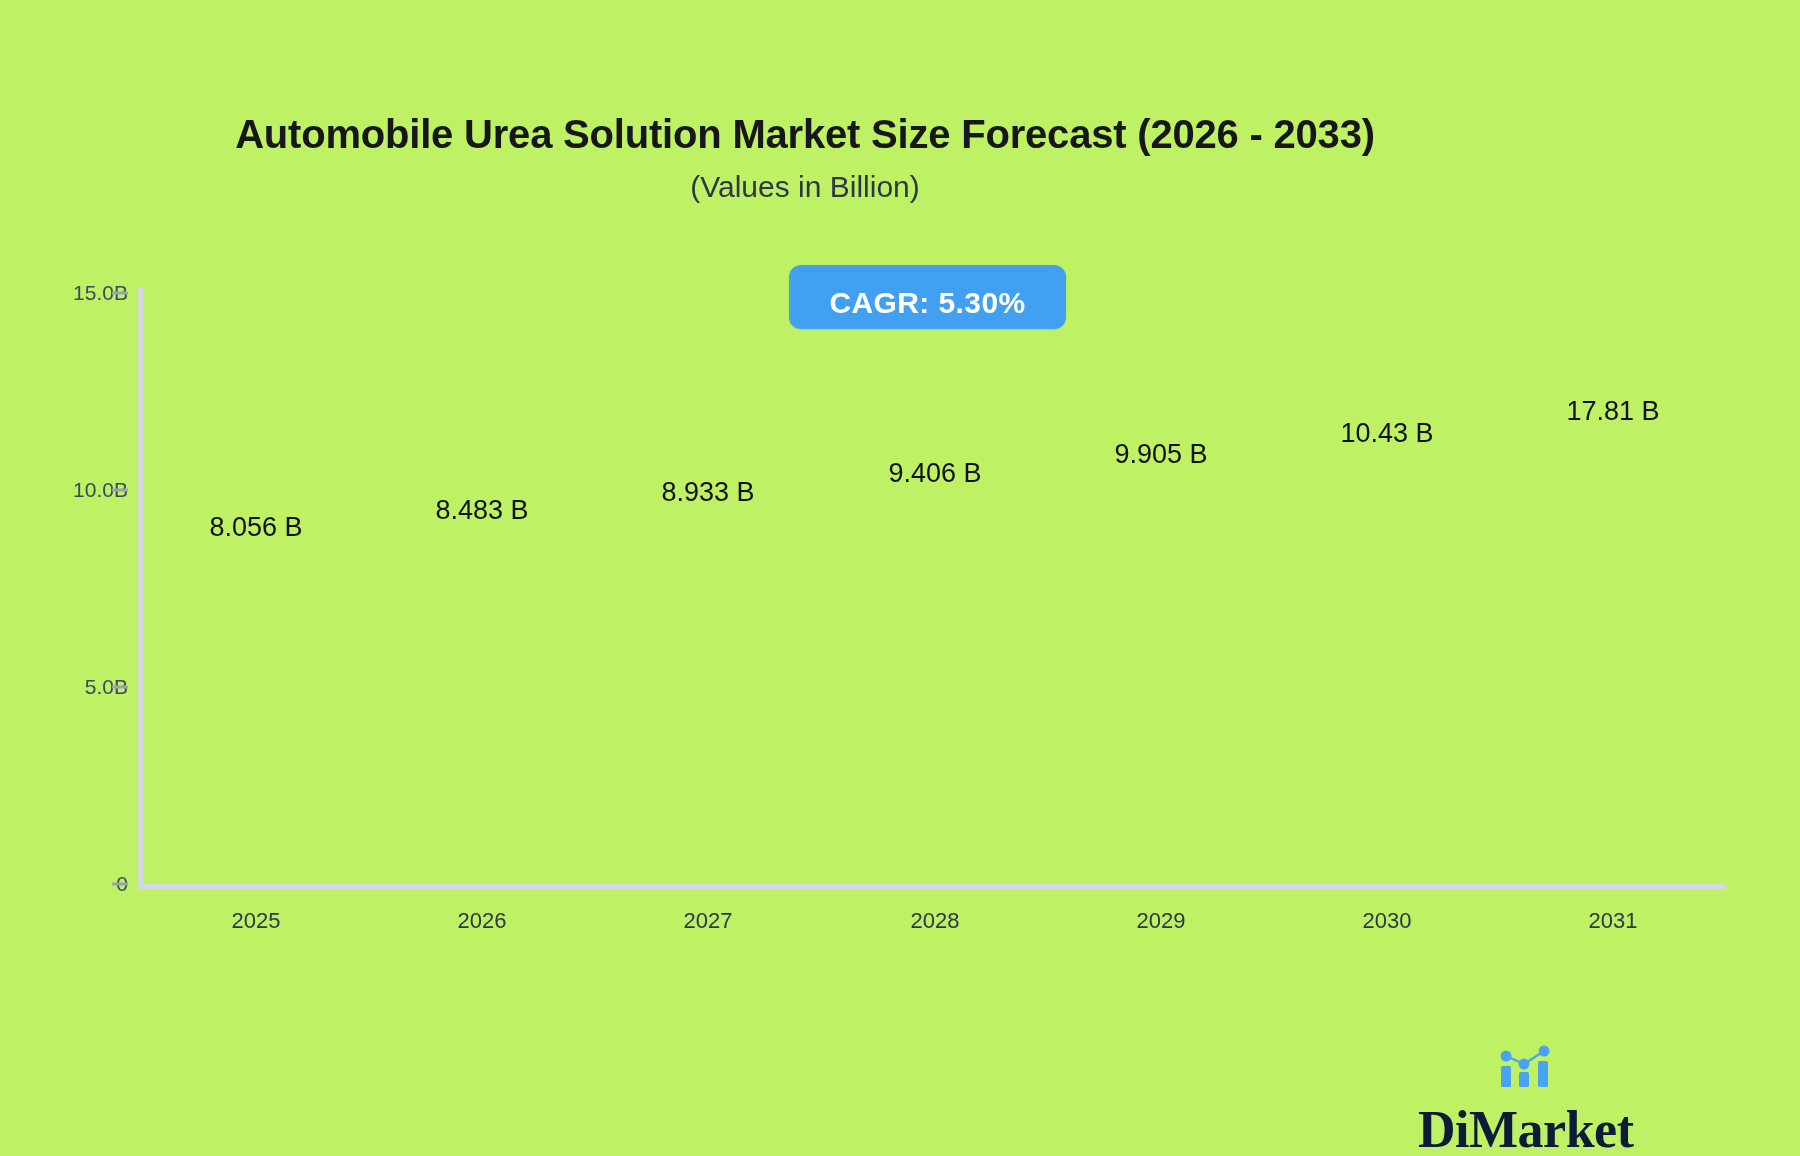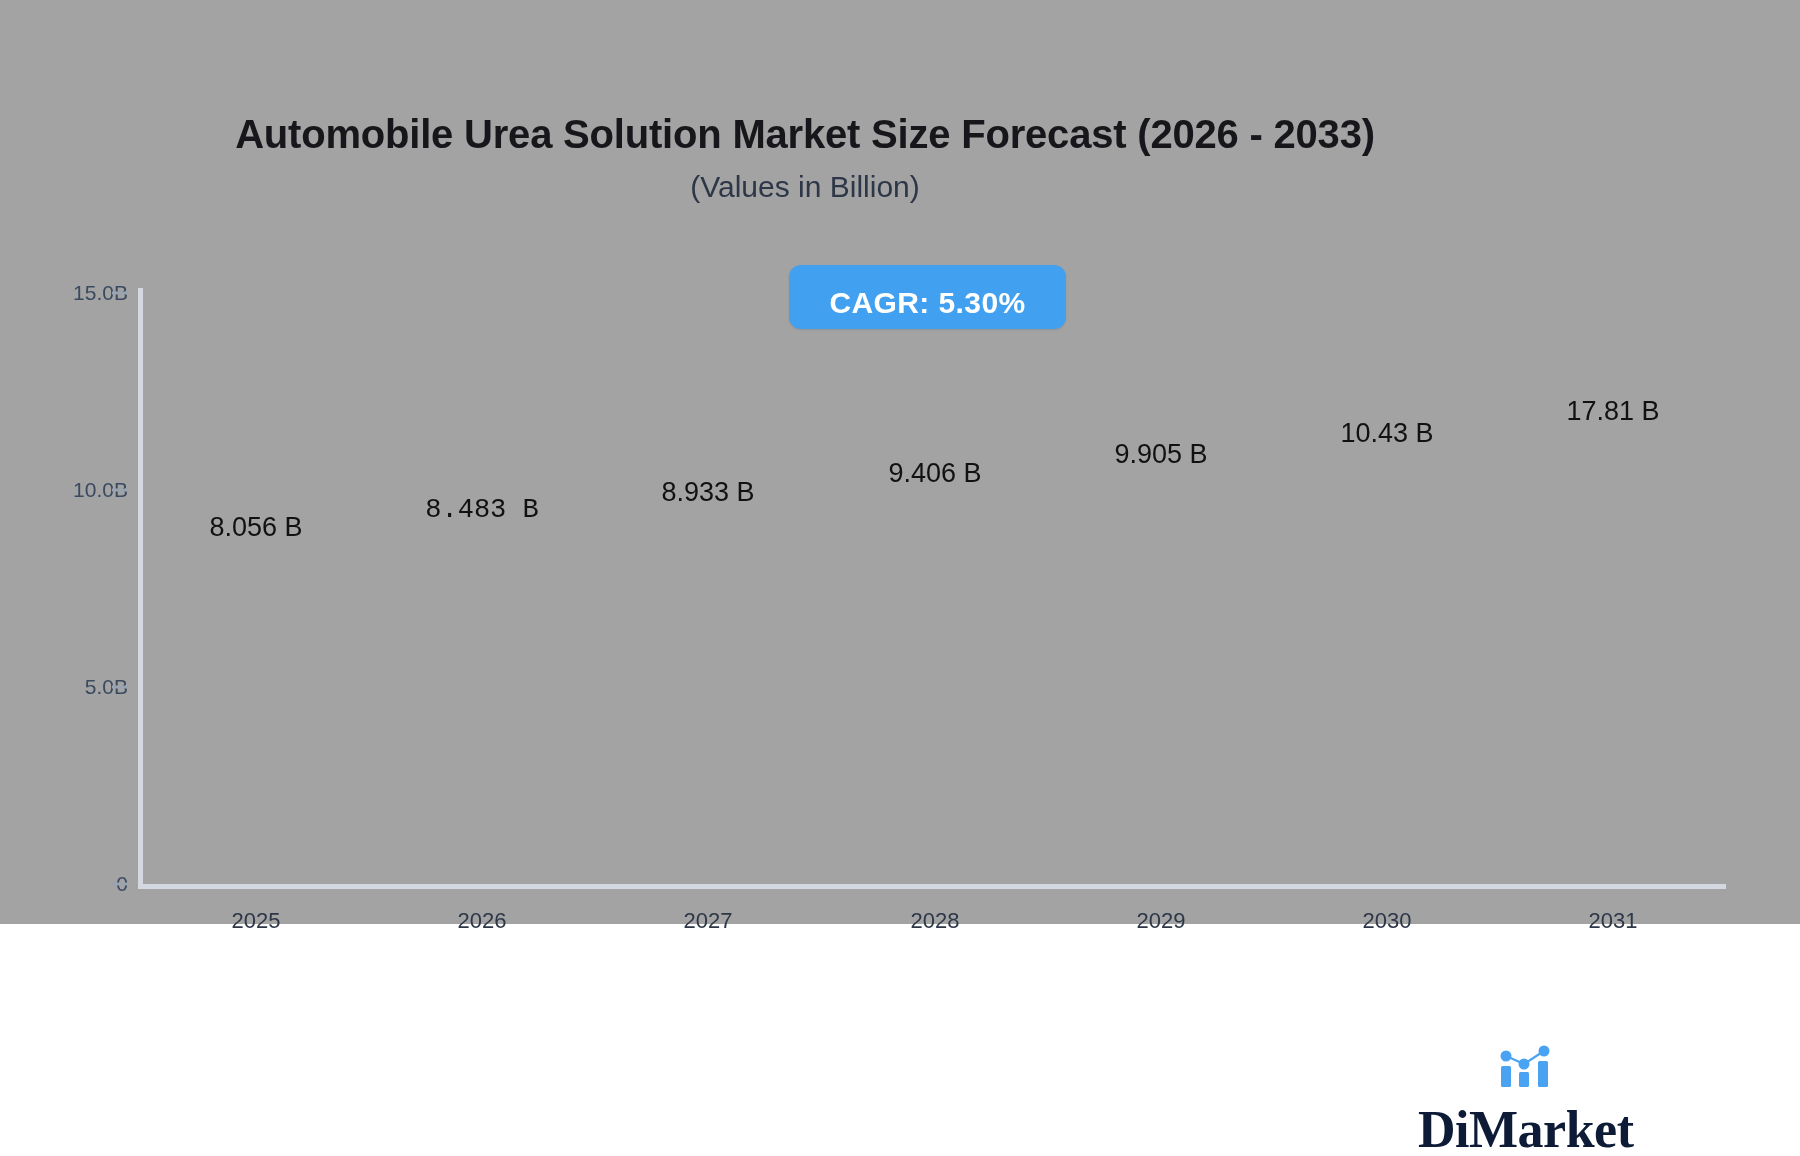--- a/index.html
+++ b/index.html
@@ -6,22 +6,22 @@
   html, body {
     width: 1800px;
     height: 1156px;
     background: #ffffff;
     font-family: "Liberation Sans", sans-serif;
     overflow: hidden;
   }
   #root {
     position: relative;
     width: 1800px;
-    height: 924px;
-    background: #a3a3a3;
+    height: 1156px;
+    background: #bef264;
   }
 
   
   #chart-title {
     position: absolute;
     left: 0;
     top: 112px;
     width: 1610px;
     text-align: center;
     font-size: 40px;
@@ -174,21 +174,21 @@
         <div class="y-tick-dash" style="top: 490px;"></div>
         <div class="y-tick" style="top: 687px;">5.0B</div>
         <div class="y-tick-dash" style="top: 687px;"></div>
         <div class="y-tick" style="top: 884px;">0</div>
         <div class="y-tick-dash" style="top: 884px;"></div>
       </div>
     <div id="bars">
         <div class="bar-group"></div>
         <div class="bar-value" style="left: 117px; width: 278px; top: 511.594px;">8.056 B</div>
         <div class="bar-group"></div>
-        <div class="bar-value" style="left: 343px; width: 278px; top: 494.77px; font-family: Liberation Mono, monospace;">8.483 B</div>
+        <div class="bar-value" style="left: 343px; width: 278px; top: 494.77px;">8.483 B</div>
         <div class="bar-group"></div>
         <div class="bar-value" style="left: 569px; width: 278px; top: 477.04px;">8.933 B</div>
         <div class="bar-group"></div>
         <div class="bar-value" style="left: 796px; width: 278px; top: 458.404px;">9.406 B</div>
         <div class="bar-group"></div>
         <div class="bar-value" style="left: 1022px; width: 278px; top: 438.743px;">9.905 B</div>
         <div class="bar-group"></div>
         <div class="bar-value" style="left: 1248px; width: 278px; top: 418.058px;">10.43 B</div>
         <div class="bar-group"></div>
         <div class="bar-value" style="left: 1474px; width: 278px; top: 396.388px;">17.81 B</div>

